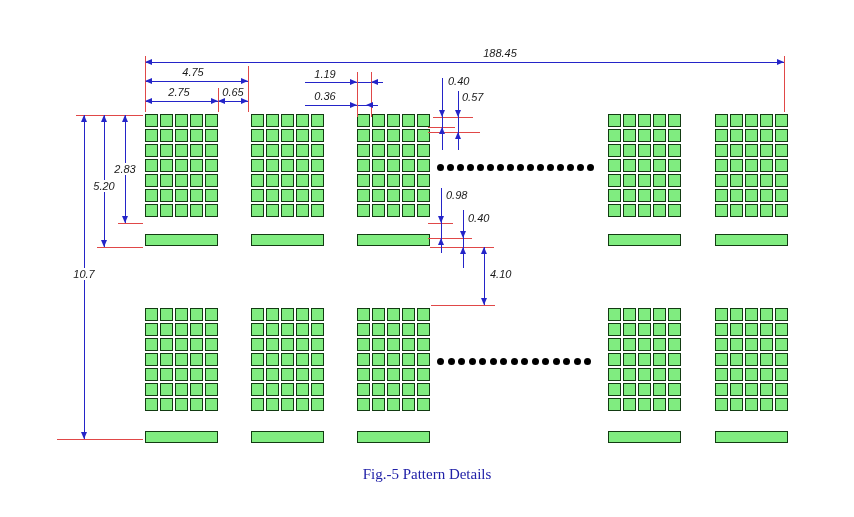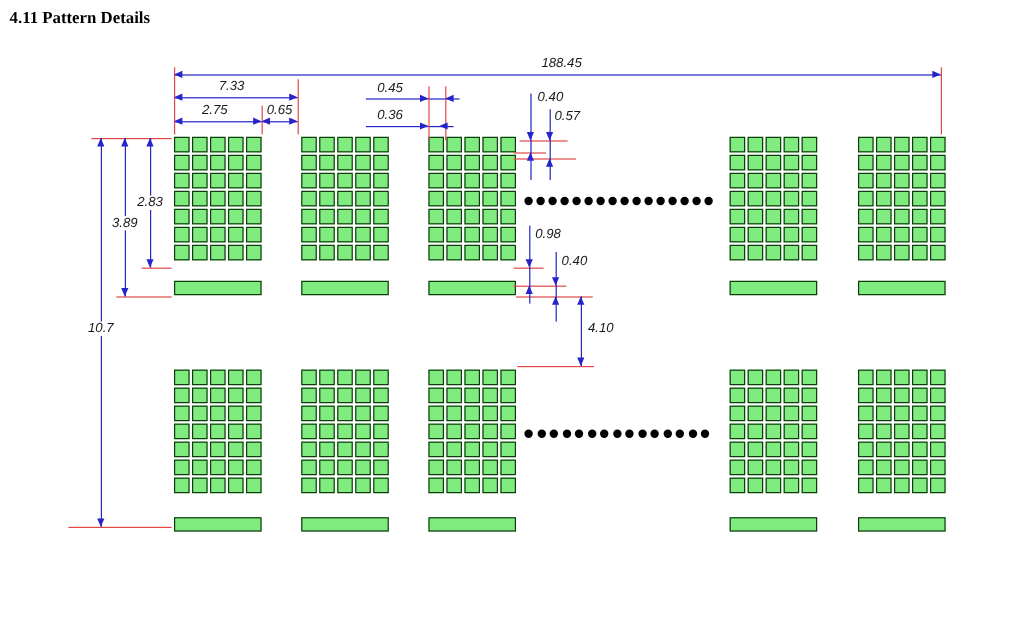--- a/index.html
+++ b/index.html
@@ -22,21 +22,20 @@
              background:#fff;line-height:1.1;padding:0 1px;white-space:nowrap;}
   .ctr{transform:translateX(-50%);}
   .pad,.bar{position:absolute;background:var(--pad);border:1px solid var(--padborder);box-sizing:border-box;}
   .dot{position:absolute;background:#000;border-radius:50%;}
 </style>
 </head>
 <body>
 
 <div id="canvas" style="--dim: #2424c8; --ref: #e04848; --pad: #80ec80; --padborder: #123b12; --text: #1a1a1a; --caption: #2121a8;">
 
-  <div id="title">4.11 Pattern Details</div>
 
   <div id="pads">
       <div class="pad" style="left: 145px; top: 114px; width: 13px; height: 13px;"></div>
       <div class="pad" style="left: 160px; top: 114px; width: 13px; height: 13px;"></div>
       <div class="pad" style="left: 175px; top: 114px; width: 13px; height: 13px;"></div>
       <div class="pad" style="left: 190px; top: 114px; width: 13px; height: 13px;"></div>
       <div class="pad" style="left: 205px; top: 114px; width: 13px; height: 13px;"></div>
       <div class="pad" style="left: 145px; top: 129px; width: 13px; height: 13px;"></div>
       <div class="pad" style="left: 160px; top: 129px; width: 13px; height: 13px;"></div>
       <div class="pad" style="left: 175px; top: 129px; width: 13px; height: 13px;"></div>
@@ -486,28 +485,29 @@
   <div class="arr up" style="left:439px;top:127px"></div>
   <div class="arr down" style="left:455px;top:110px"></div>
   <div class="arr up" style="left:455px;top:132px"></div>
   <div class="arr down" style="left:438px;top:216px"></div>
   <div class="arr up" style="left:438px;top:238px"></div>
   <div class="arr down" style="left:460px;top:231px"></div>
   <div class="arr up" style="left:460px;top:247px"></div>
   <div class="arr up" style="left:481px;top:247px"></div>
   <div class="arr down" style="left:481px;top:298px"></div>
 
-  <div class="dim-label ctr" style="left:468px;top:47px">188.45</div>
-  <div class="dim-label ctr" style="left:193px;top:66px">7.33</div>
+  <div class="dim-label ctr" style="left:500px;top:47px">188.45</div>
+  <div class="dim-label ctr" style="left:193px;top:66px">4.75</div>
   <div class="dim-label ctr" style="left:179px;top:86px">2.75</div>
   <div class="dim-label ctr" style="left:233px;top:86px">0.65</div>
-  <div class="dim-label ctr" style="left:325px;top:68px">0.45</div>
+  <div class="dim-label ctr" style="left:325px;top:68px">1.19</div>
   <div class="dim-label ctr" style="left:325px;top:90px">0.36</div>
   <div class="dim-label" style="left:447px;top:75px">0.40</div>
   <div class="dim-label" style="left:461px;top:91px">0.57</div>
   <div class="dim-label ctr" style="left:125px;top:163px">2.83</div>
-  <div class="dim-label ctr" style="left:104px;top:180px">3.89</div>
+  <div class="dim-label ctr" style="left:104px;top:180px">5.20</div>
   <div class="dim-label ctr" style="left:84px;top:268px">10.7</div>
   <div class="dim-label" style="left:445px;top:189px">0.98</div>
   <div class="dim-label" style="left:467px;top:212px">0.40</div>
   <div class="dim-label" style="left:489px;top:268px">4.10</div>
 
+  <div id="caption">Fig.-5 Pattern Details</div>
 </div>
 
 </body></html>

